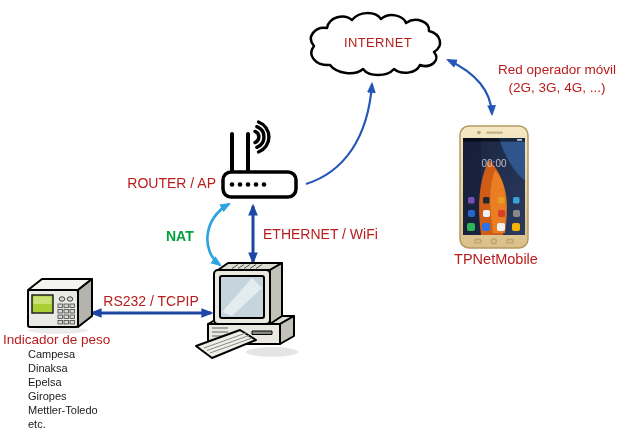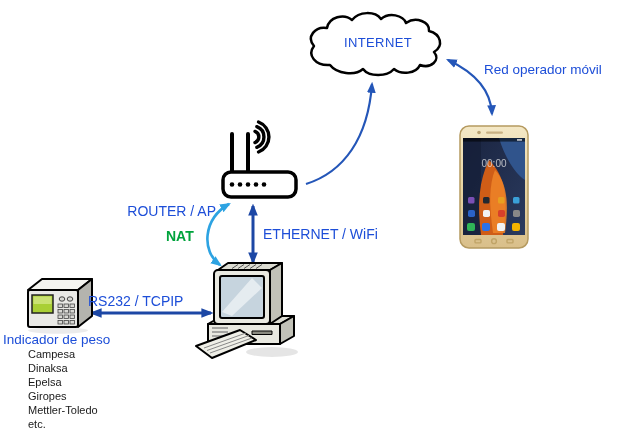--- a/index.html
+++ b/index.html
@@ -1,34 +1,34 @@
 <!DOCTYPE html>
 <html style="--arrow-royal: #2456b8; --arrow-navy: #1c47a5; --arrow-cyan: #2da3e2; --nat-green: #00a33c; --outline: #000000; --phone-gold: #e7d4a4; --indicator-screen: #a9cf35;"><head>
 <meta charset="utf-8">
 <style>
   * { margin:0; padding:0; box-sizing:border-box; }
   html,body { background:#ffffff; }
   body { font-family:"Liberation Sans", sans-serif; color:#1a1a1a; }
   #canvas { position:relative; width:629px; height:428px; background:#fff; overflow:hidden; }
   .abs { position:absolute; }
-  .label { position:absolute; color:#1d4ed8; white-space:nowrap; font-size:13.5px; }
+  .label { position:absolute; color:#b91c1c; white-space:nowrap; font-size:13.5px; }
   svg { display:block; overflow:visible; }
 
   .stroke-royal { stroke:var(--arrow-royal,#2456b8); fill:none; }
   .stroke-navy  { stroke:var(--arrow-navy,#1c47a5);  fill:none; }
   .stroke-cyan  { stroke:var(--arrow-cyan,#2da3e2);  fill:none; }
   .fill-royal { fill:var(--arrow-royal,#2456b8); }
   .fill-navy  { fill:var(--arrow-navy,#1c47a5); }
   .fill-cyan  { fill:var(--arrow-cyan,#2da3e2); }
   .w2  { stroke-width:2.2; }
   .w25 { stroke-width:2.6; }
   .w3  { stroke-width:3; }
 
   .nat-label { color:var(--nat-green,#00a33c); font-weight:600;text-align:right; }
-  .centered { text-align:left; }
+  .centered { text-align:center; }
 </style>
 </head>
 <body>
 
 <div id="canvas">
 
   <svg class="abs" style="left:0;top:0;width:629px;height:428px;" viewBox="0 0 629 428">
     <defs>
       <marker id="mRoyal" viewBox="0 0 10 8" refX="8" refY="4" markerWidth="11" markerHeight="9" markerUnits="userSpaceOnUse" orient="auto-start-reverse">
         <path d="M0,0 L10,4 L0,8 Z" class="fill-royal"></path>
@@ -65,21 +65,21 @@
     </g>
     <rect x="3" y="52" width="73" height="25" rx="8" fill="#ffffff" stroke="#000" stroke-width="3.5"></rect>
     <g fill="#000">
       <circle cx="12" cy="64.5" r="2.3"></circle>
         <circle cx="20" cy="64.5" r="2.3"></circle>
       <circle cx="28" cy="64.5" r="2.3"></circle>
         <circle cx="36" cy="64.5" r="2.3"></circle>
       <circle cx="44" cy="64.5" r="2.3"></circle>
     </g>
   </svg>
-  <div class="label" style="left:116px;top:175px;width:100px;text-align:right;font-size:14px;margin-top:28px;">ROUTER / AP</div>
+  <div class="label" style="left:116px;top:175px;width:100px;text-align:right;font-size:14px;">ROUTER / AP</div>
 
   <svg class="abs" style="left:459px;top:125px;width:70px;height:124px;" viewBox="0 0 70 124">
     <defs>
       <linearGradient id="goldGrad" x1="0" y1="0" x2="0" y2="1">
         <stop offset="0" stop-color="#f4e8c6"></stop>
           <stop offset="0.5" stop-color="#e7d4a4"></stop>
         <stop offset="1" stop-color="#d9bf8a"></stop>
       </linearGradient>
       <linearGradient id="screenBase" x1="0" y1="0" x2="1" y2="1">
         <stop offset="0" stop-color="#1a2440"></stop>
@@ -112,23 +112,25 @@
         <rect x="38" y="98" width="8" height="8" rx="2" fill="#f2f2f2"></rect>
         <rect x="53" y="98" width="8" height="8" rx="2" fill="#f4b400"></rect>
       </g>
     </g>
     <g fill="none" stroke="#c0a467" stroke-width="1.4">
       <rect x="16" y="114.5" width="6" height="3.4" rx="0.8"></rect>
       <circle cx="35" cy="116.2" r="2.4"></circle>
       <rect x="48" y="114.5" width="6" height="3.4" rx="0.8"></rect>
     </g>
   </svg>
+  <div class="label centered" style="left:443px;top:251px;width:106px;font-size:14.5px;">TPNetMobile</div>
 
   <div class="label centered" style="left:484px;top:61px;width:146px;line-height:1.3;white-space:normal;">
     <div>Red operador móvil</div>
+    <div>(2G, 3G, 4G, ...)</div>
   </div>
 
   <svg class="abs" style="left:194px;top:262px;width:106px;height:102px;" viewBox="0 0 106 102">
     <ellipse cx="78" cy="90" rx="26" ry="5" fill="rgba(0,0,0,0.10)"></ellipse>
     <g stroke="#000" stroke-width="2" stroke-linejoin="round">
       <polygon points="14,62 28,54 100,54 86,62" fill="#dcdcd2"></polygon>
       <polygon points="86,62 100,54 100,74 86,82" fill="#c2c2b8"></polygon>
       <rect x="14" y="62" width="72" height="20" fill="#e9e9e1"></rect>
       <g stroke="#777" stroke-width="1.2">
         <line x1="18" y1="66" x2="34" y2="66"></line>

